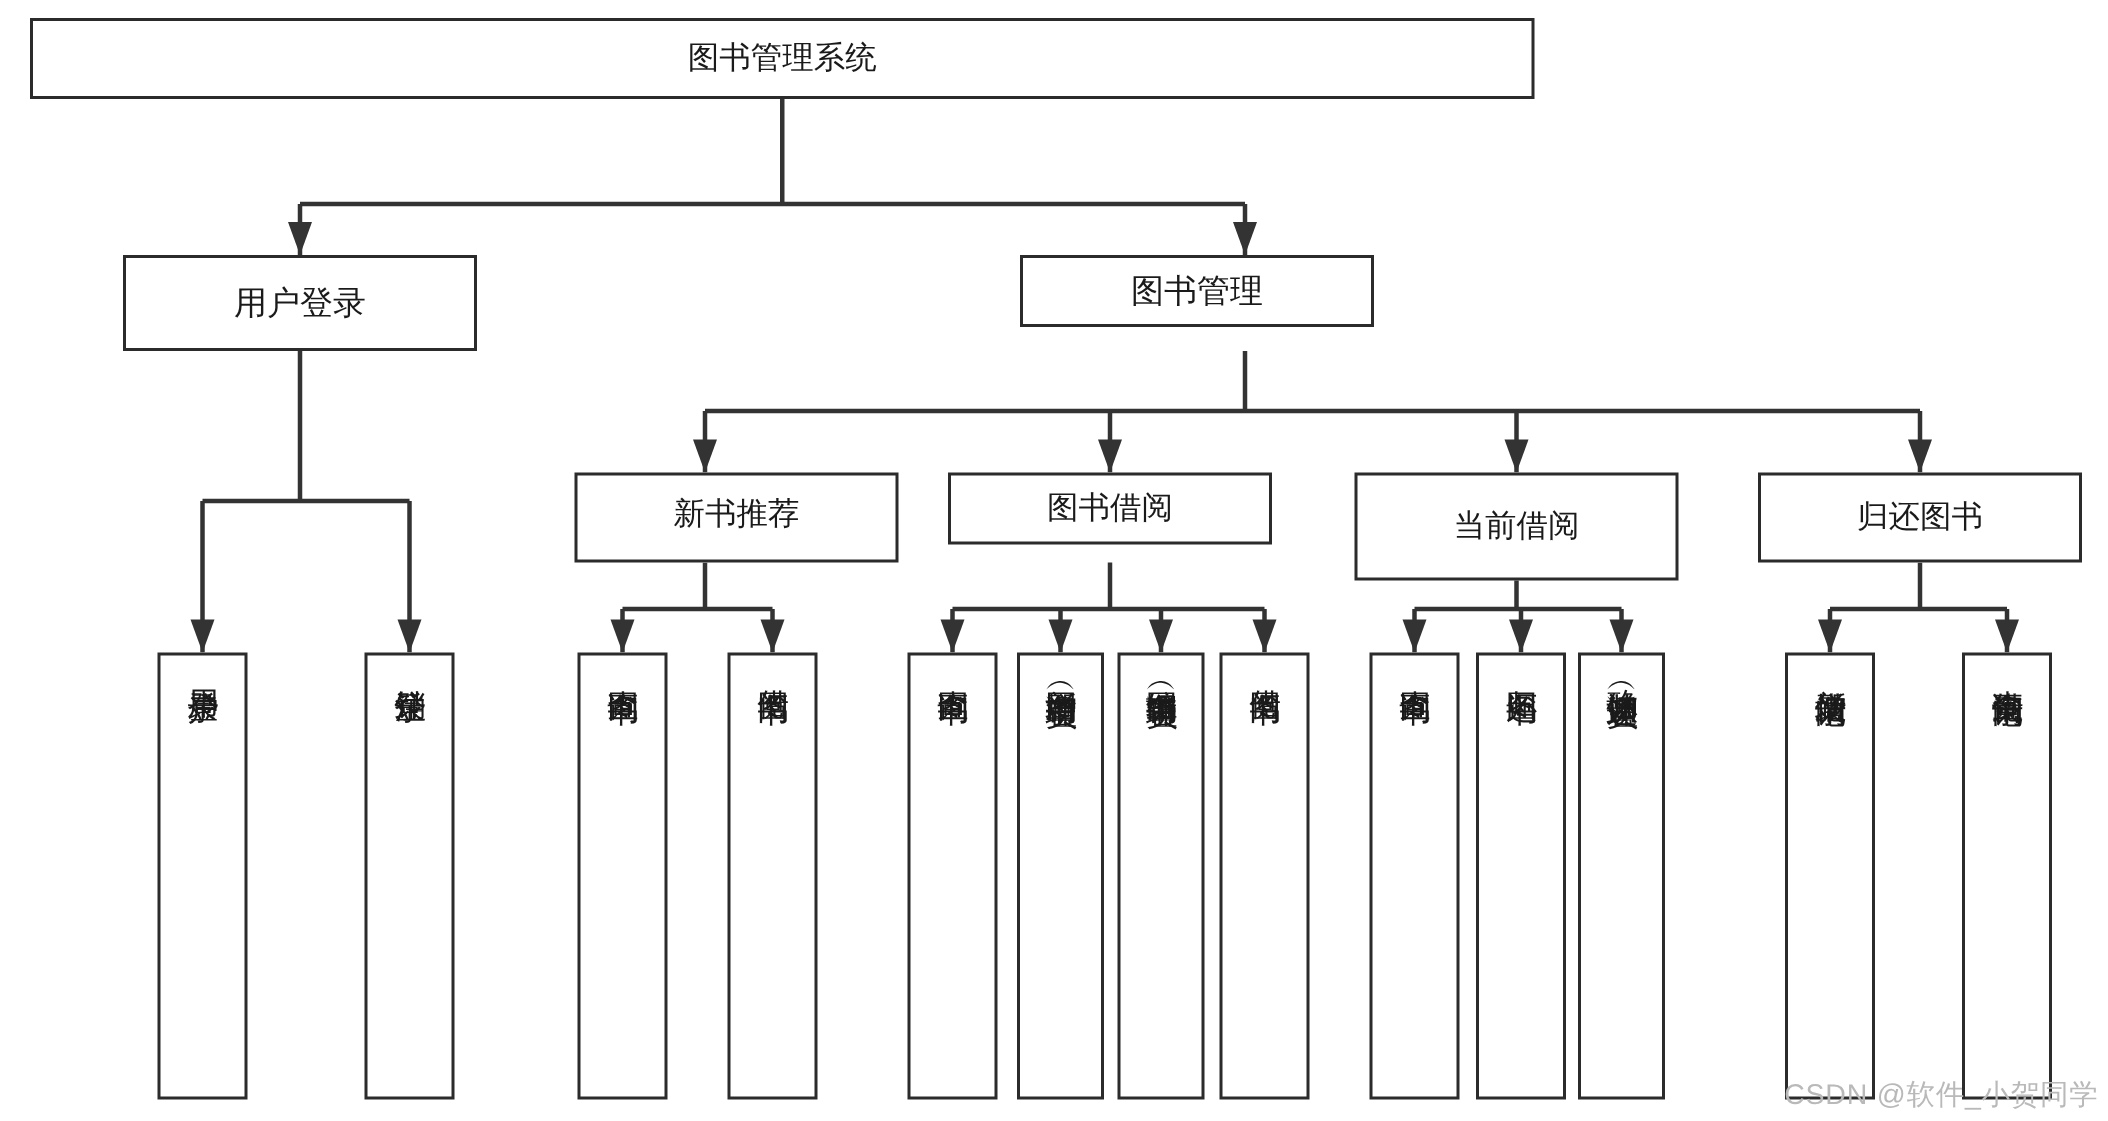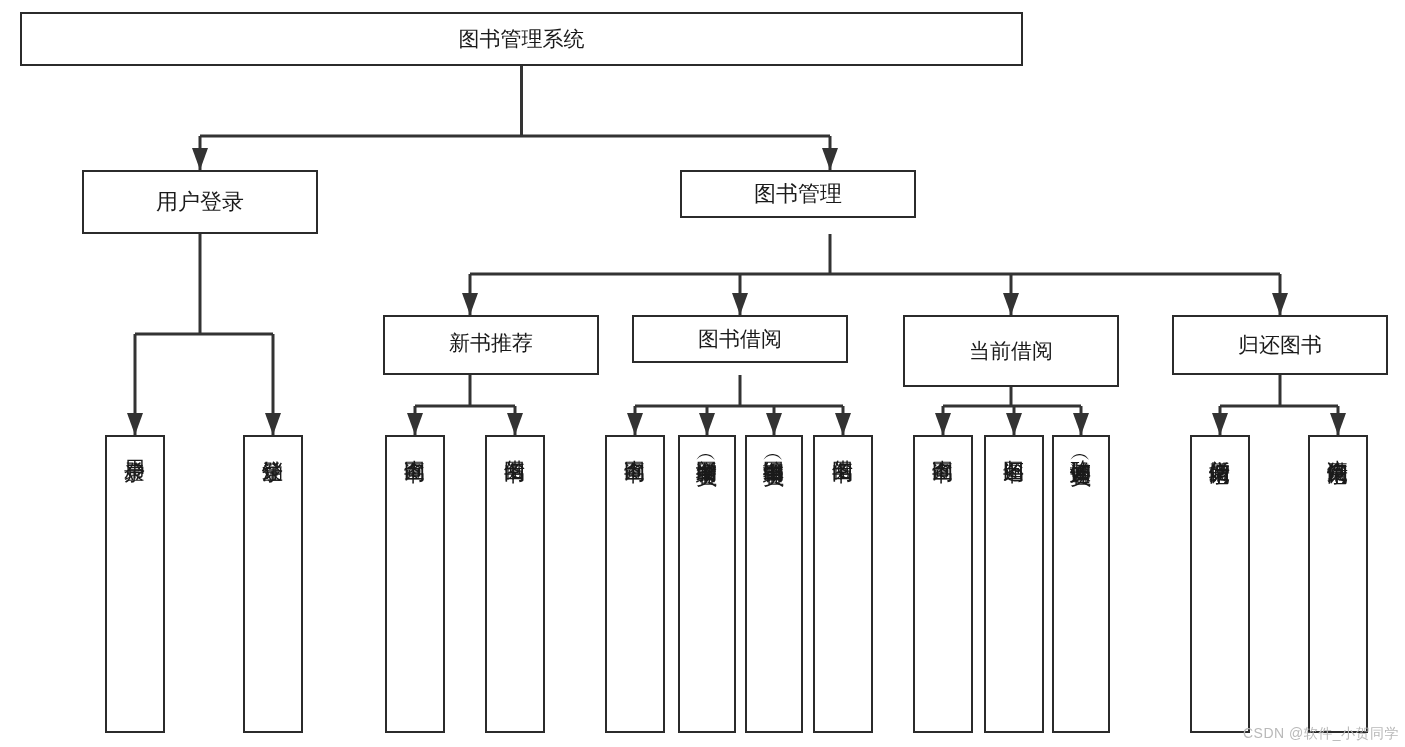--- a/index.html
+++ b/index.html
@@ -56,21 +56,21 @@
     font-size: 21px;
     letter-spacing: 1px;
     line-height: 1;
     height: auto;
     max-height: 286px;
   }
   .watermark {
     position: absolute;
     right: 6px;
     bottom: 4px;
-    font-size: 14px;
+    font-size: 19px;
     color: #b9b9b9;
     letter-spacing: 0.5px;
     white-space: nowrap;
   }
 </style>
 </head>
 <body>
 
 <div id="diagram-root">
 

